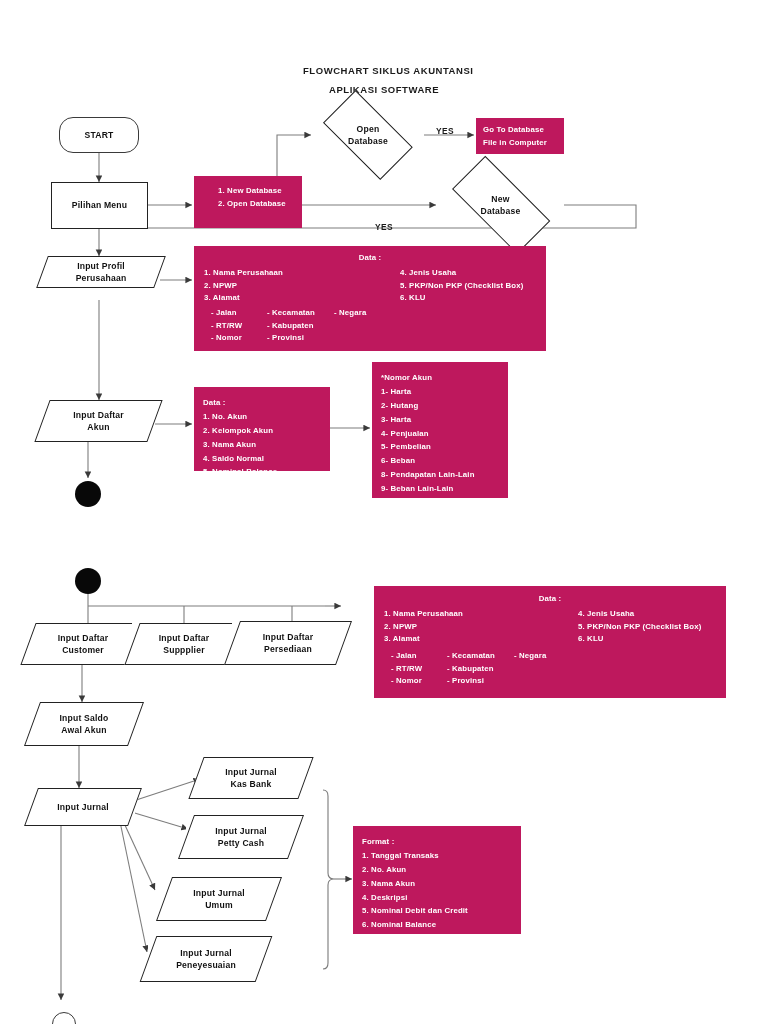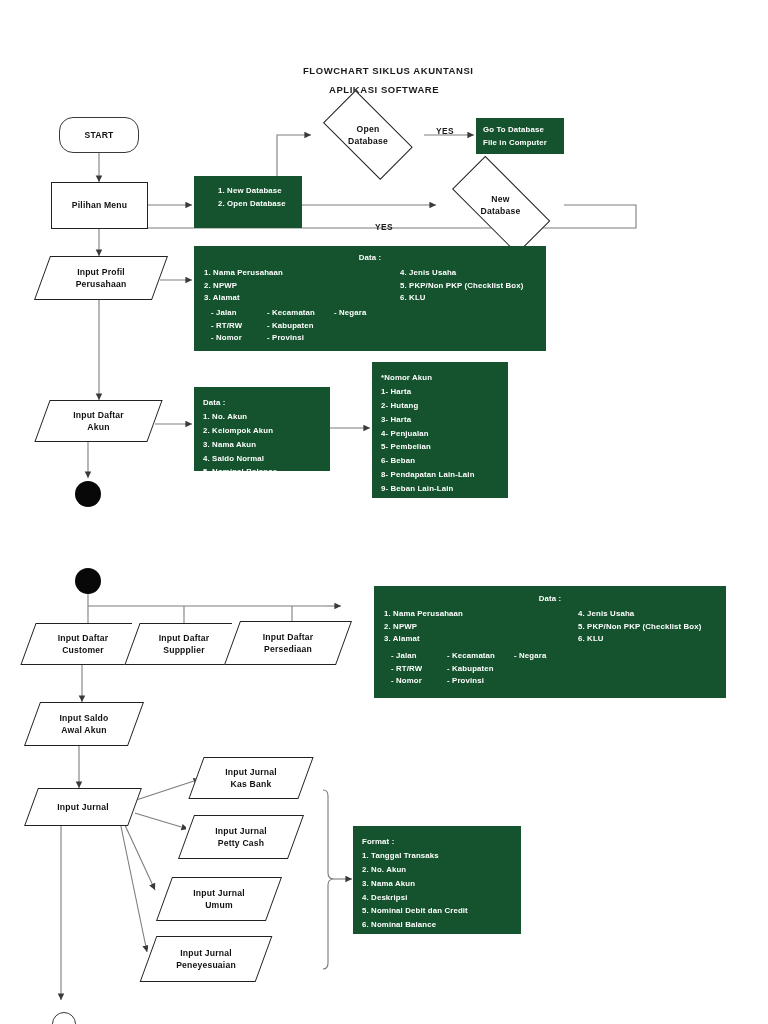--- a/index.html
+++ b/index.html
@@ -88,21 +88,21 @@
     background:#ffffff;
     z-index:0;
   }
   .diamond .dm-txt{
     position:relative;z-index:1;width:100%;
   }
   
   .bluebox{
     position:absolute;
     box-sizing:border-box;
-    background:#14532d;
+    background:#be185d;
     color:#ffffff;
     font-size:7.8px;
     font-weight:700;
     letter-spacing:.15px;
     line-height:1.62;
   }
   .bluebox .bb-title{
     text-align:center;
     display:block;
     margin-bottom:2px;
@@ -239,21 +239,21 @@
   <div class="node diamond" style="left:437px; top:173px; width:127px; height:64px;">
     <div class="dmbox"></div>
     <div class="dm-txt">
       <span class="ln">New</span>
       <span class="ln">Database</span>
     </div>
   </div>
 
   <div class="edge-label" style="left:375px; top:222px;">YES</div>
 
-  <div class="node parallelogram" style="left:42px; top:256px; width:118px; height:44px;">
+  <div class="node parallelogram" style="left:42px; top:256px; width:118px; height:32px;">
     <div class="skewbox"></div>
     <div class="pl-txt">
       <span class="ln">Input Profil</span>
       <span class="ln">Perusahaan</span>
     </div>
   </div>
 
   <div class="bluebox" style="left:194px; top:246px; width:352px; height:105px;">
     <div class="bb-cols">
       <span class="bb-title" style="position:absolute; left:0; right:0; top:6px; font-weight:700;">Data :</span>

